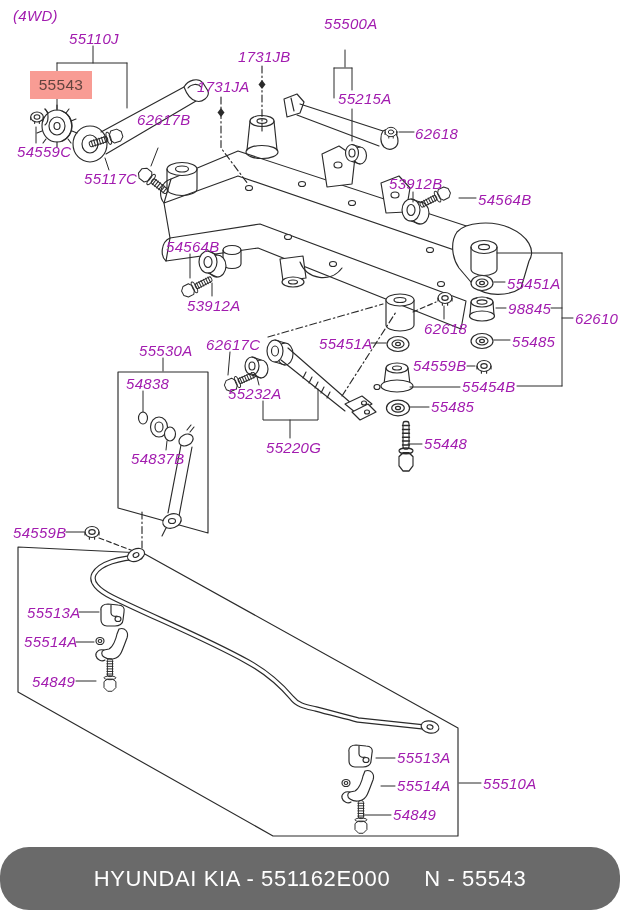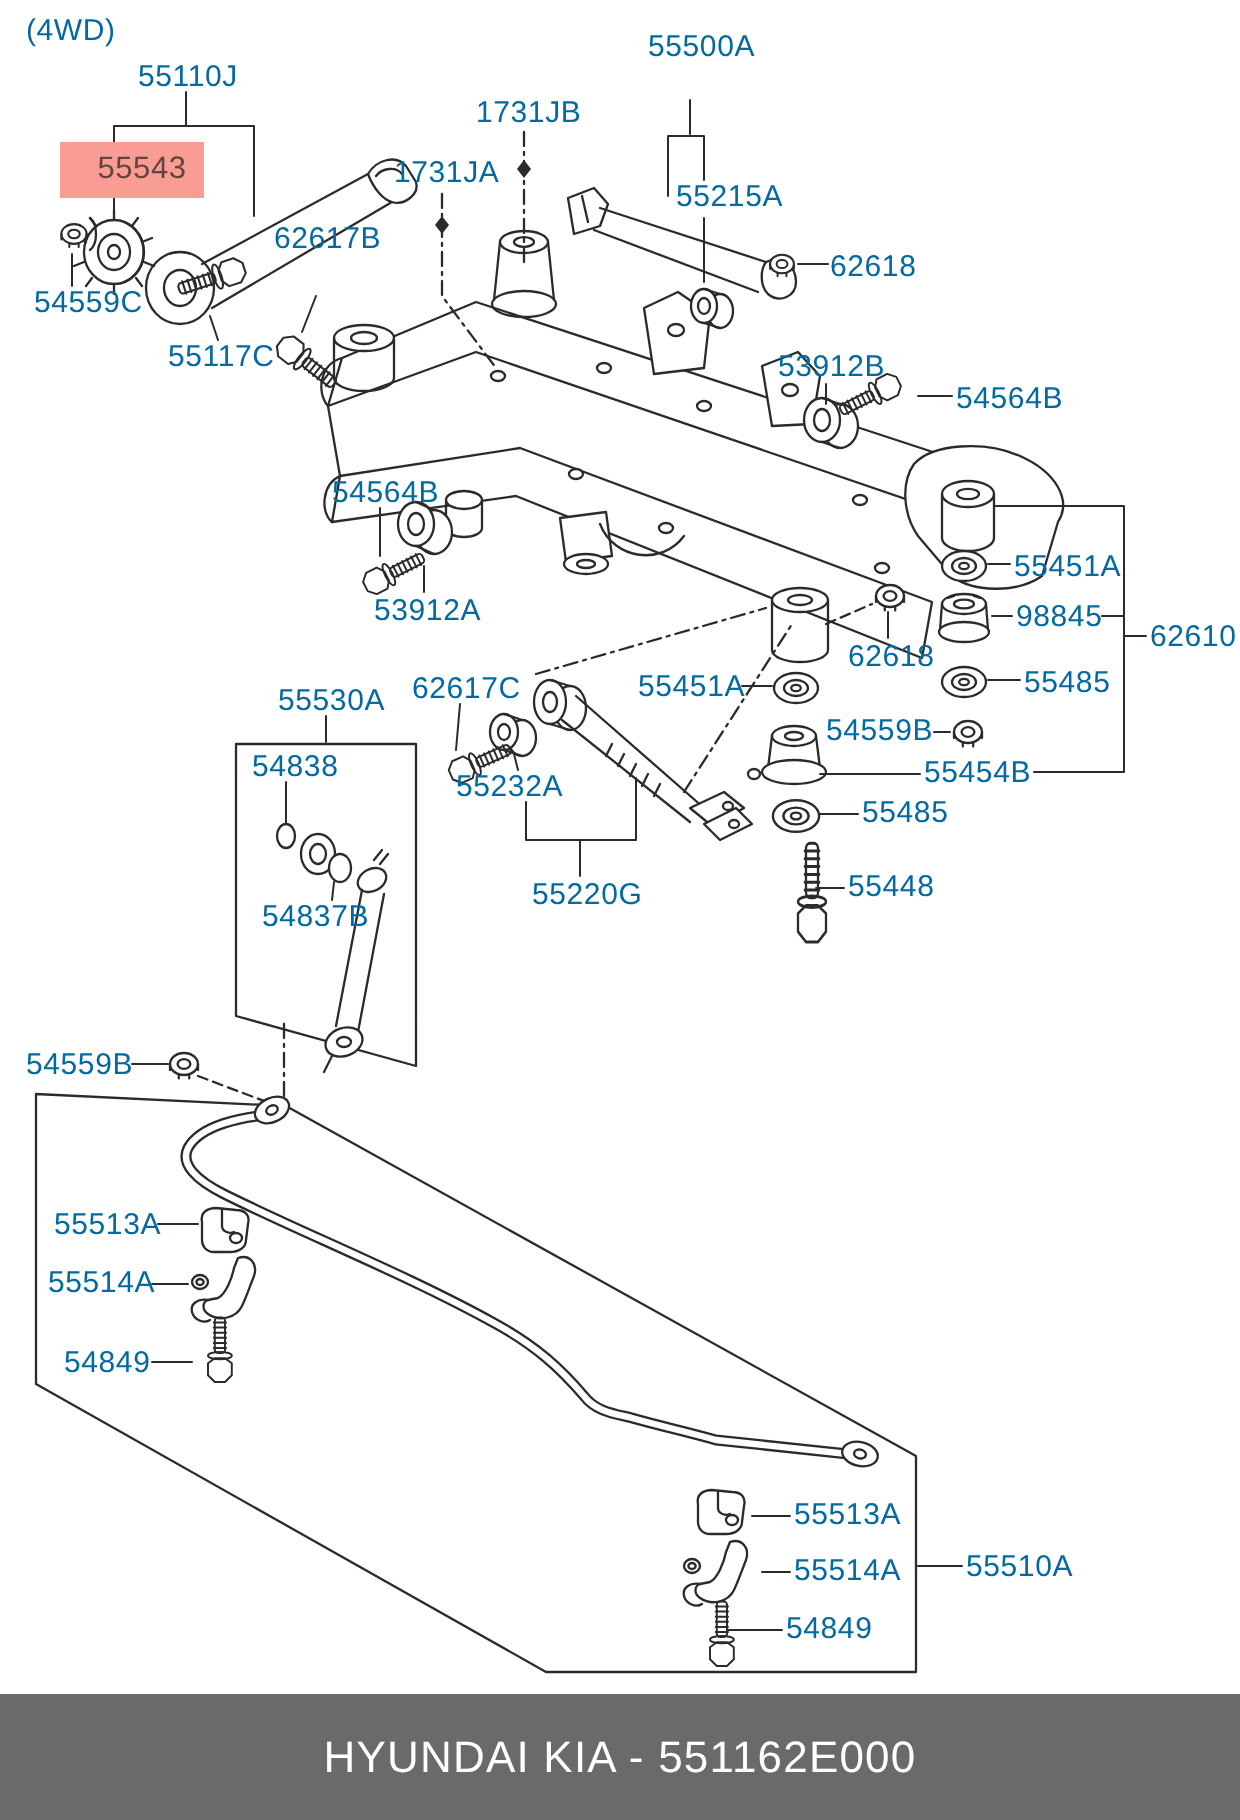--- a/index.html
+++ b/index.html
@@ -3,28 +3,28 @@
 <meta charset="utf-8">
 <style>
   html,body{margin:0;padding:0;background:#fff;}
   .stage{position:relative;width:620px;height:910px;background:#fff;overflow:hidden;
          font-family:"Liberation Sans",sans-serif;}
   .stage svg{position:absolute;left:0;top:0;}
   .fw{fill:#ffffff;}
   .fd{fill:#2b2b2b;stroke:none;}
   .dd{stroke-dasharray:7 3 1.5 3;}
   .dsh{stroke-dasharray:5 3;}
-  .lbl{position:absolute;font-size:15px;line-height:1.1;color:#0369a1;white-space:nowrap;
-       letter-spacing:.3px;}
+  .lbl{position:absolute;font-size:15px;line-height:1.1;color:#a21caf;white-space:nowrap;
+       letter-spacing:.3px;font-style:italic;}
   .hl{position:absolute;left:30px;top:71px;width:62px;height:28px;background:#f89c94;
       color:#63443f;display:flex;align-items:center;justify-content:center;
-      font-size:15.5px;letter-spacing:.3px;padding-left:10px;}
+      font-size:15.5px;letter-spacing:.3px;}
   .footer{position:absolute;left:0;bottom:0;width:620px;height:63px;background:#6a6a6a;
           color:#fff;display:flex;align-items:center;justify-content:center;gap:34px;
-          font-size:22px;letter-spacing:.6px;}
+          font-size:22px;letter-spacing:.6px;border-radius:29px;}
 </style>
 </head>
 <body>
 
 <div class="stage">
 
 <svg width="620" height="910" viewBox="0 0 620 910" stroke="#2b2b2b" fill="none" stroke-width="1.15" stroke-linecap="round" stroke-linejoin="round">
 
   <defs>
     <g id="boltH">
@@ -311,15 +311,16 @@
 <div class="lbl" style="left:27px;top:605px">55513A</div>
 <div class="lbl" style="left:24px;top:634px">55514A</div>
 <div class="lbl" style="left:32px;top:674px">54849</div>
 <div class="lbl" style="left:397px;top:750px">55513A</div>
 <div class="lbl" style="left:397px;top:778px">55514A</div>
 <div class="lbl" style="left:393px;top:807px">54849</div>
 <div class="lbl" style="left:483px;top:776px">55510A</div>
 
 <div class="footer">
   <span>HYUNDAI  KIA - 551162E000</span>
+  <span>N - 55543</span>
 </div>
 
 </div>
 
 </body></html>

